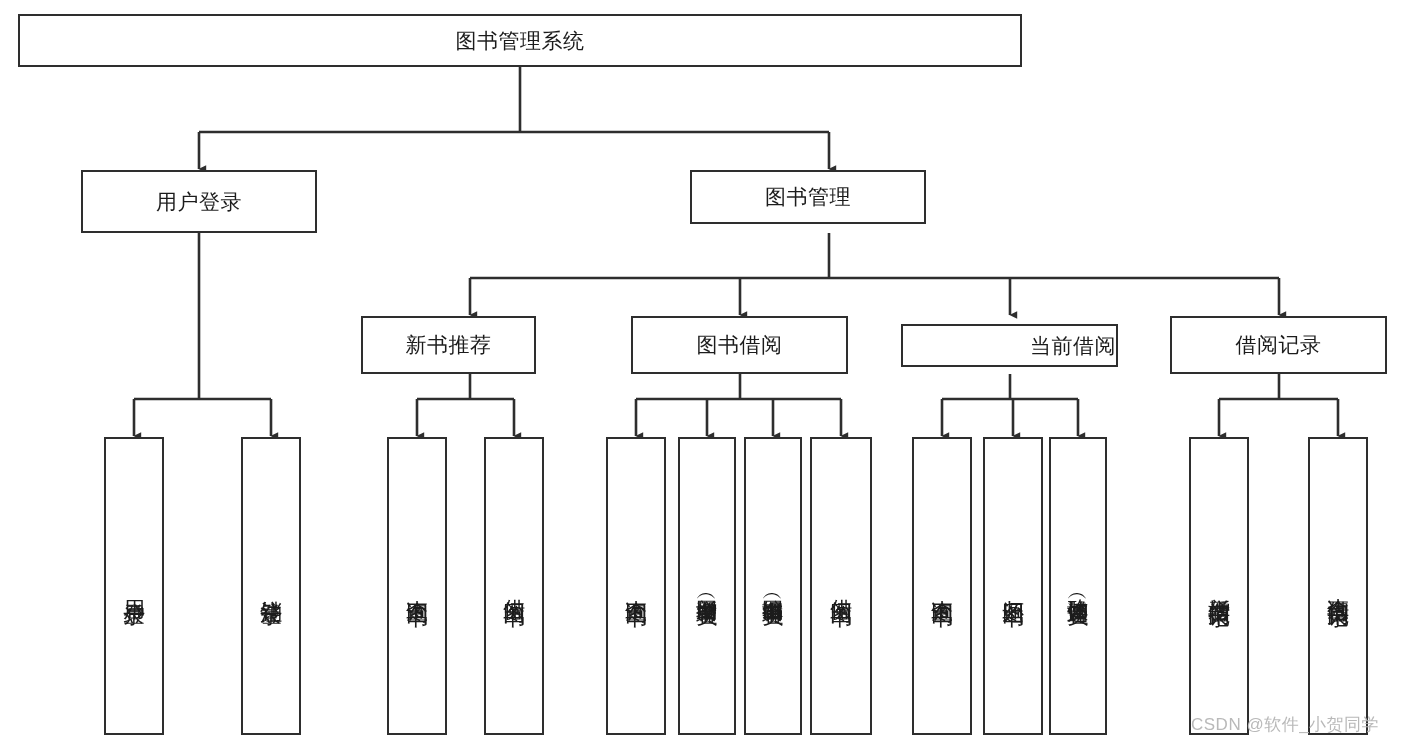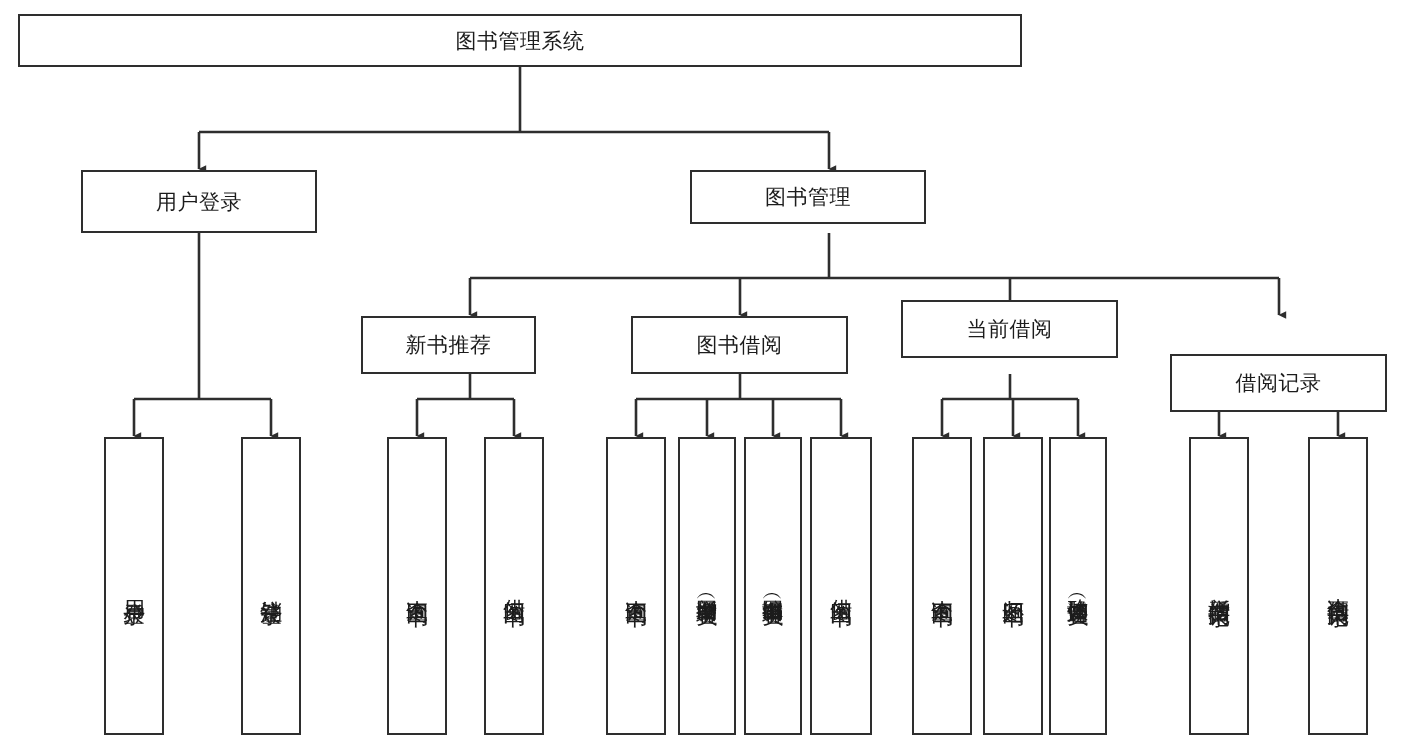--- a/index.html
+++ b/index.html
@@ -125,24 +125,24 @@
       </div>
       <div class="node horizontal" style="left: 690px; top: 170px; width: 236px; height: 54px;">
         <span class="node-label">图书管理</span>
       </div>
       <div class="node horizontal" style="left: 361px; top: 316px; width: 175px; height: 58px;">
         <span class="node-label">新书推荐</span>
       </div>
       <div class="node horizontal" style="left: 631px; top: 316px; width: 217px; height: 58px; align-items: center;">
         <span class="node-label">图书借阅</span>
       </div>
-      <div class="node horizontal" style="left: 901px; top: 300px; width: 217px; height: 58px;">
+      <div class="node horizontal" style="left: 901px; top: 324px; width: 217px; height: 43px; justify-content: flex-end;">
         <span class="node-label">当前借阅</span>
       </div>
-      <div class="node horizontal" style="left: 1170px; top: 316px; width: 217px; height: 58px; margin-top: 38px;">
+      <div class="node horizontal" style="left: 1170px; top: 316px; width: 217px; height: 58px;">
         <span class="node-label">借阅记录</span>
       </div>
       <div class="node vertical" style="left: 104px; top: 437px; width: 60px; height: 298px;">
         <span class="node-label">用户登录</span>
       </div>
       <div class="node vertical" style="left: 241px; top: 437px; width: 60px; height: 298px;">
         <span class="node-label">注销登录</span>
       </div>
       <div class="node vertical" style="left: 387px; top: 437px; width: 60px; height: 298px;">
         <span class="node-label">查询图书</span>
@@ -172,13 +172,14 @@
         <span class="node-label">确认归还（管理员）</span>
       </div>
       <div class="node vertical" style="left: 1189px; top: 437px; width: 60px; height: 298px;">
         <span class="node-label">新增借阅记录</span>
       </div>
       <div class="node vertical" style="left: 1308px; top: 437px; width: 60px; height: 298px;">
         <span class="node-label">查询借阅记录</span>
       </div>
     </div>
 
+  <div class="watermark" style="left:1191px; top:713px;">CSDN @软件_小贺同学</div>
 </div>
 
 </body></html>

